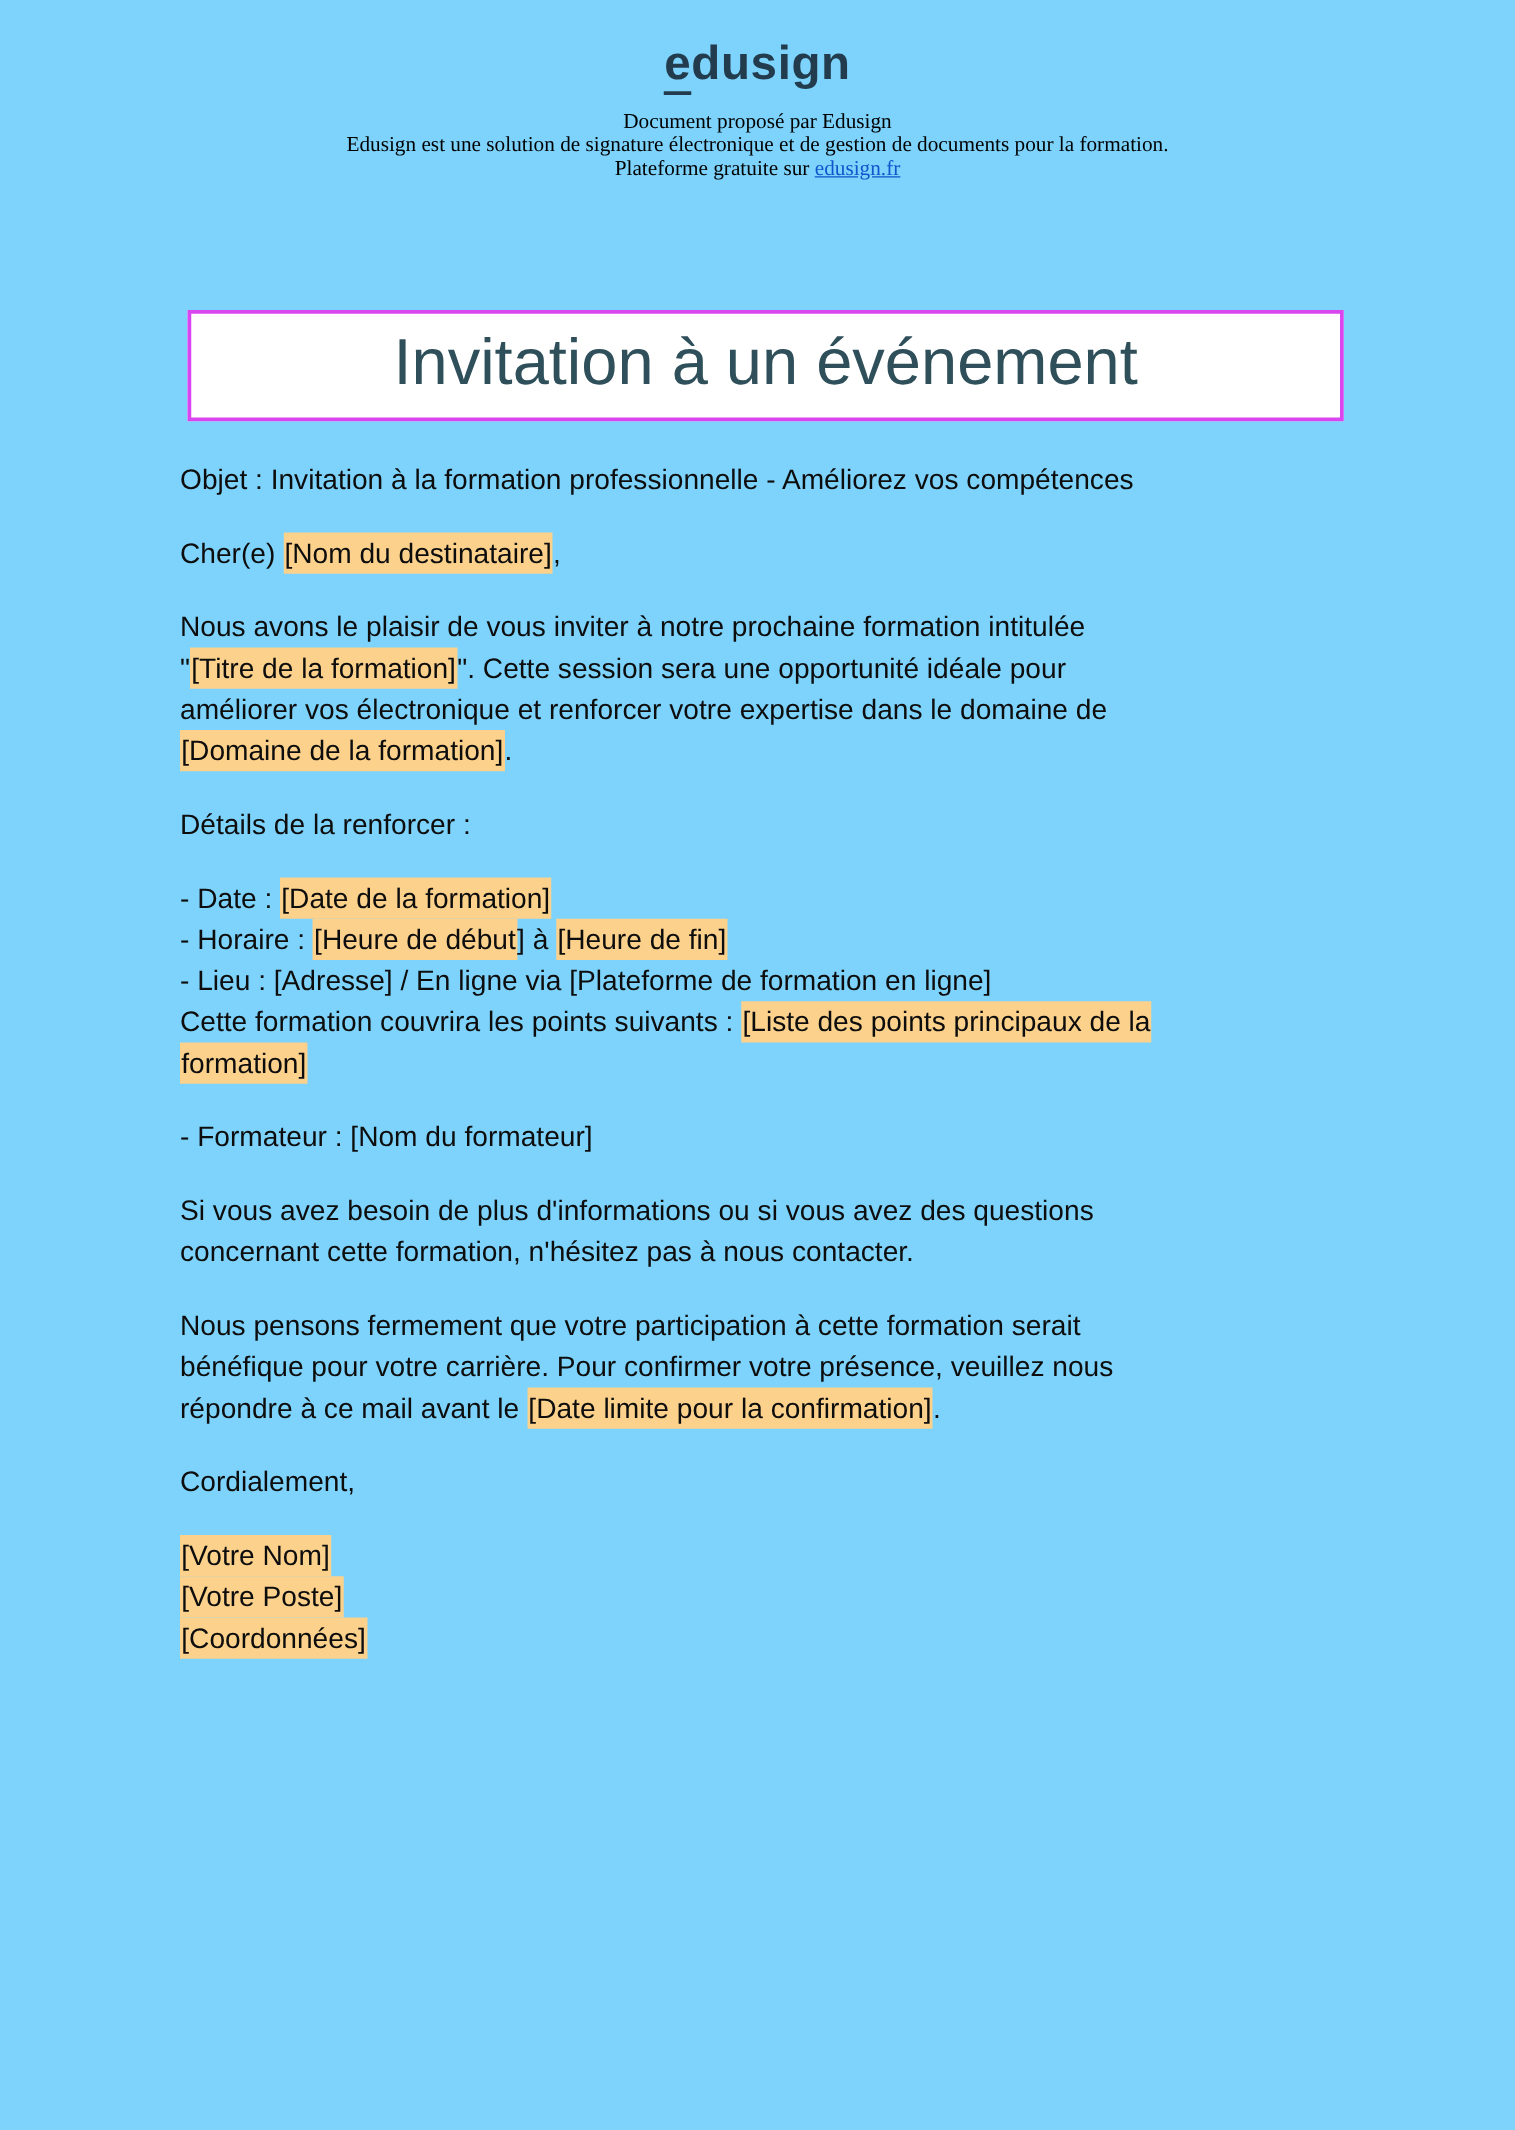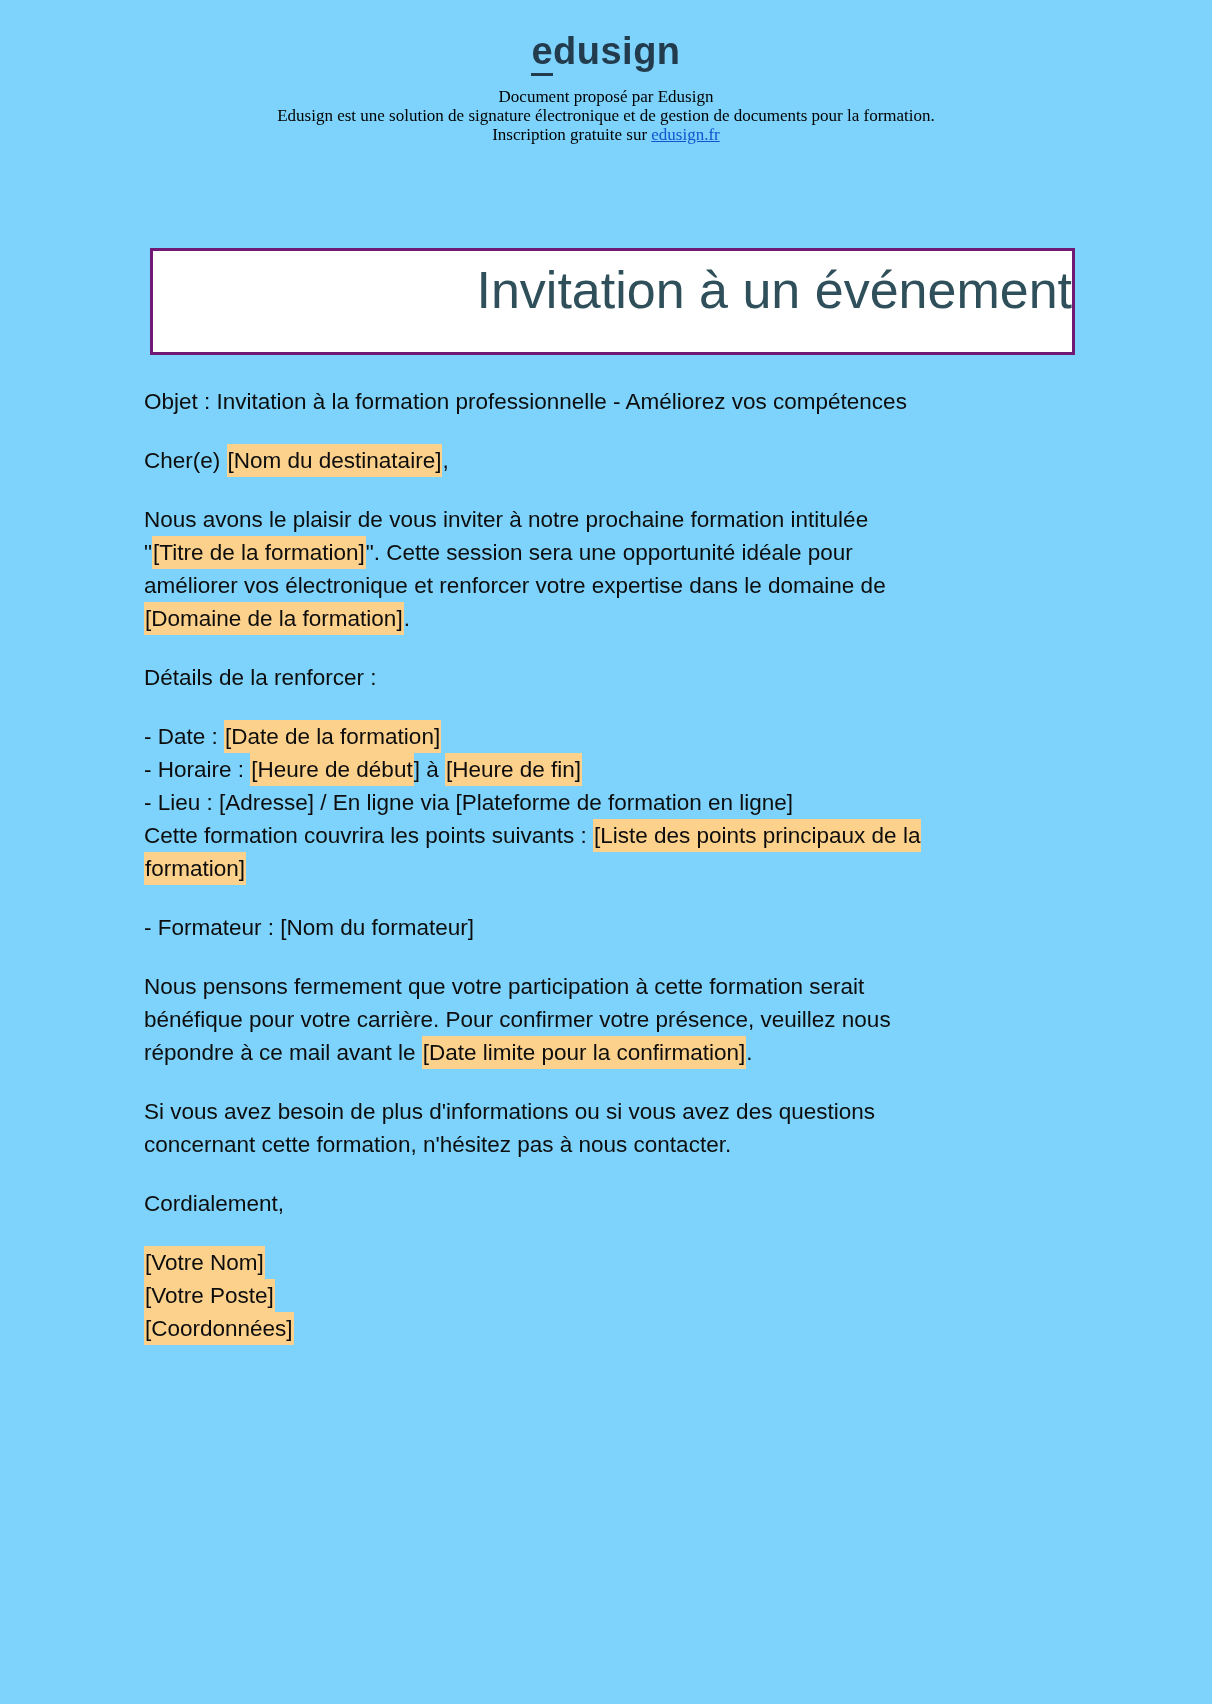--- a/index.html
+++ b/index.html
@@ -38,24 +38,24 @@
   }
   .doc-header a {
     color: #1155cc;
     text-decoration: underline;
     cursor: pointer;
   }
 
   
   .title-box {
     margin: 104px 137px 0 150px;
-    border: 3px solid #701a75;
+    border: 3px solid #d946ef;
     background: #ffffff;
-    text-align: right;
-    padding: 9px 0 32px 0;
+    text-align: center;
+    padding: 9px 0 14px 0;
   }
   .title-box .doc-title {
     font-size: 52px;
     line-height: 60px;
     color: #2f505b;
     font-weight: 400;
   }
 
   
   .body-text {
@@ -78,38 +78,38 @@
 
 <div class="page">
 
   <div class="logo-wrap">
     <span class="logo"><span class="logo-e">e</span><span>dusign</span></span>
   </div>
 
   <div class="doc-header">
     <div>Document proposé par Edusign</div>
     <div>Edusign est une solution de signature électronique et de gestion de documents pour la formation.</div>
-    <div><span>Inscription gratuite sur </span><a>edusign.fr</a></div>
+    <div><span>Plateforme gratuite sur </span><a>edusign.fr</a></div>
   </div>
 
   <div class="title-box">
     <div class="doc-title">Invitation à un événement</div>
   </div>
 
   <div class="body-text" id="body-text">
       <p class="gap"><span>Objet : Invitation à la formation professionnelle - Améliorez vos compétences</span></p>
       <p class="gap"><span>Cher(e) </span><span class="hl">[Nom du destinataire]</span><span>,</span></p>
       <p class="gap"><span>Nous avons le plaisir de vous inviter à notre prochaine formation intitulée</span><br><span>"</span><span class="hl">[Titre de la formation]</span><span>". Cette session sera une opportunité idéale pour</span><br><span>améliorer vos électronique et renforcer votre expertise dans le domaine de</span><br><span class="hl">[Domaine de la formation]</span><span>.</span></p>
       <p class="gap"><span>Détails de la renforcer :</span></p>
       <p><span>- Date : </span><span class="hl">[Date de la formation]</span></p>
       <p><span>- Horaire : </span><span class="hl">[Heure de début</span><span>] à </span><span class="hl">[Heure de fin]</span></p>
       <p><span>- Lieu : [Adresse] / En ligne via [Plateforme de formation en ligne]</span></p>
       <p class="gap"><span>Cette formation couvrira les points suivants : </span><span class="hl">[Liste des points principaux de la</span><br><span class="hl">formation]</span></p>
       <p class="gap"><span>- Formateur : [Nom du formateur]</span></p>
+      <p class="gap"><span>Si vous avez besoin de plus d'informations ou si vous avez des questions</span><br><span>concernant cette formation, n'hésitez pas à nous contacter.</span></p>
       <p class="gap"><span>Nous pensons fermement que votre participation à cette formation serait</span><br><span>bénéfique pour votre carrière. Pour confirmer votre présence, veuillez nous</span><br><span>répondre à ce mail avant le </span><span class="hl">[Date limite pour la confirmation]</span><span>.</span></p>
-      <p class="gap"><span>Si vous avez besoin de plus d'informations ou si vous avez des questions</span><br><span>concernant cette formation, n'hésitez pas à nous contacter.</span></p>
       <p class="gap"><span>Cordialement,</span></p>
       <p><span class="hl">[Votre Nom]</span></p>
       <p><span class="hl">[Votre Poste]</span></p>
       <p><span class="hl">[Coordonnées]</span></p>
     </div>
 
 </div>
 
 </body></html>

